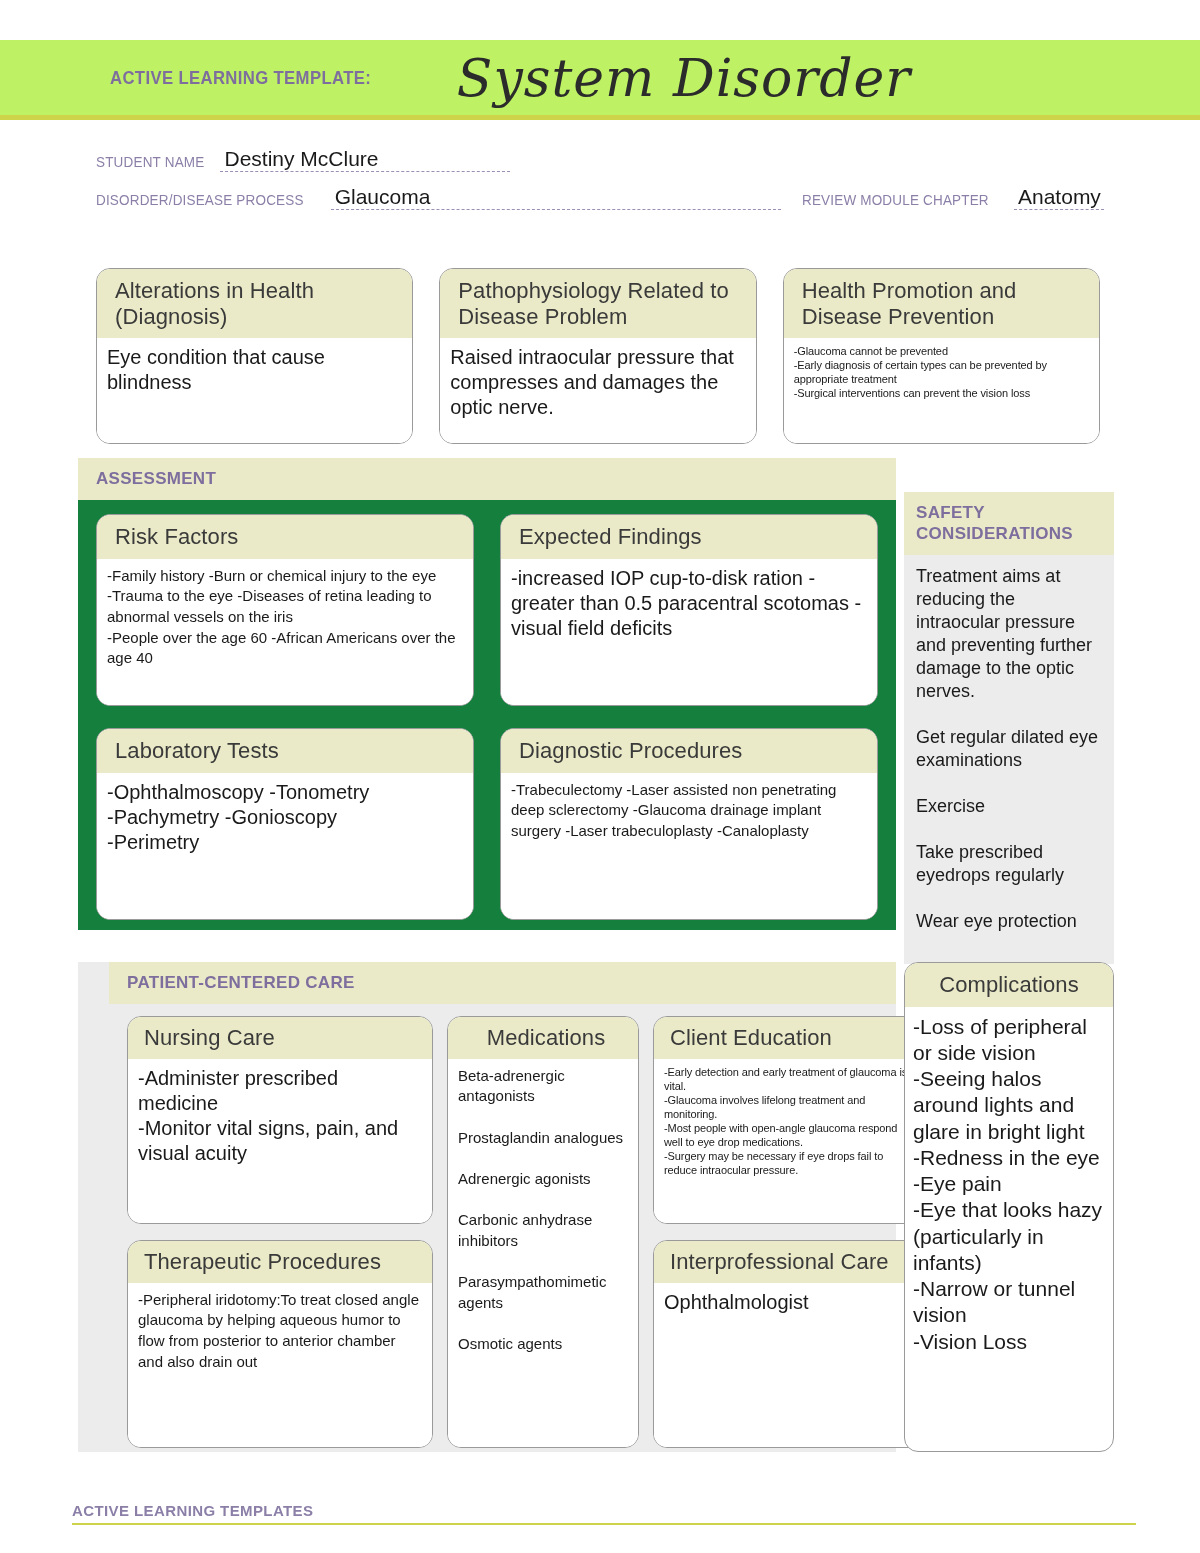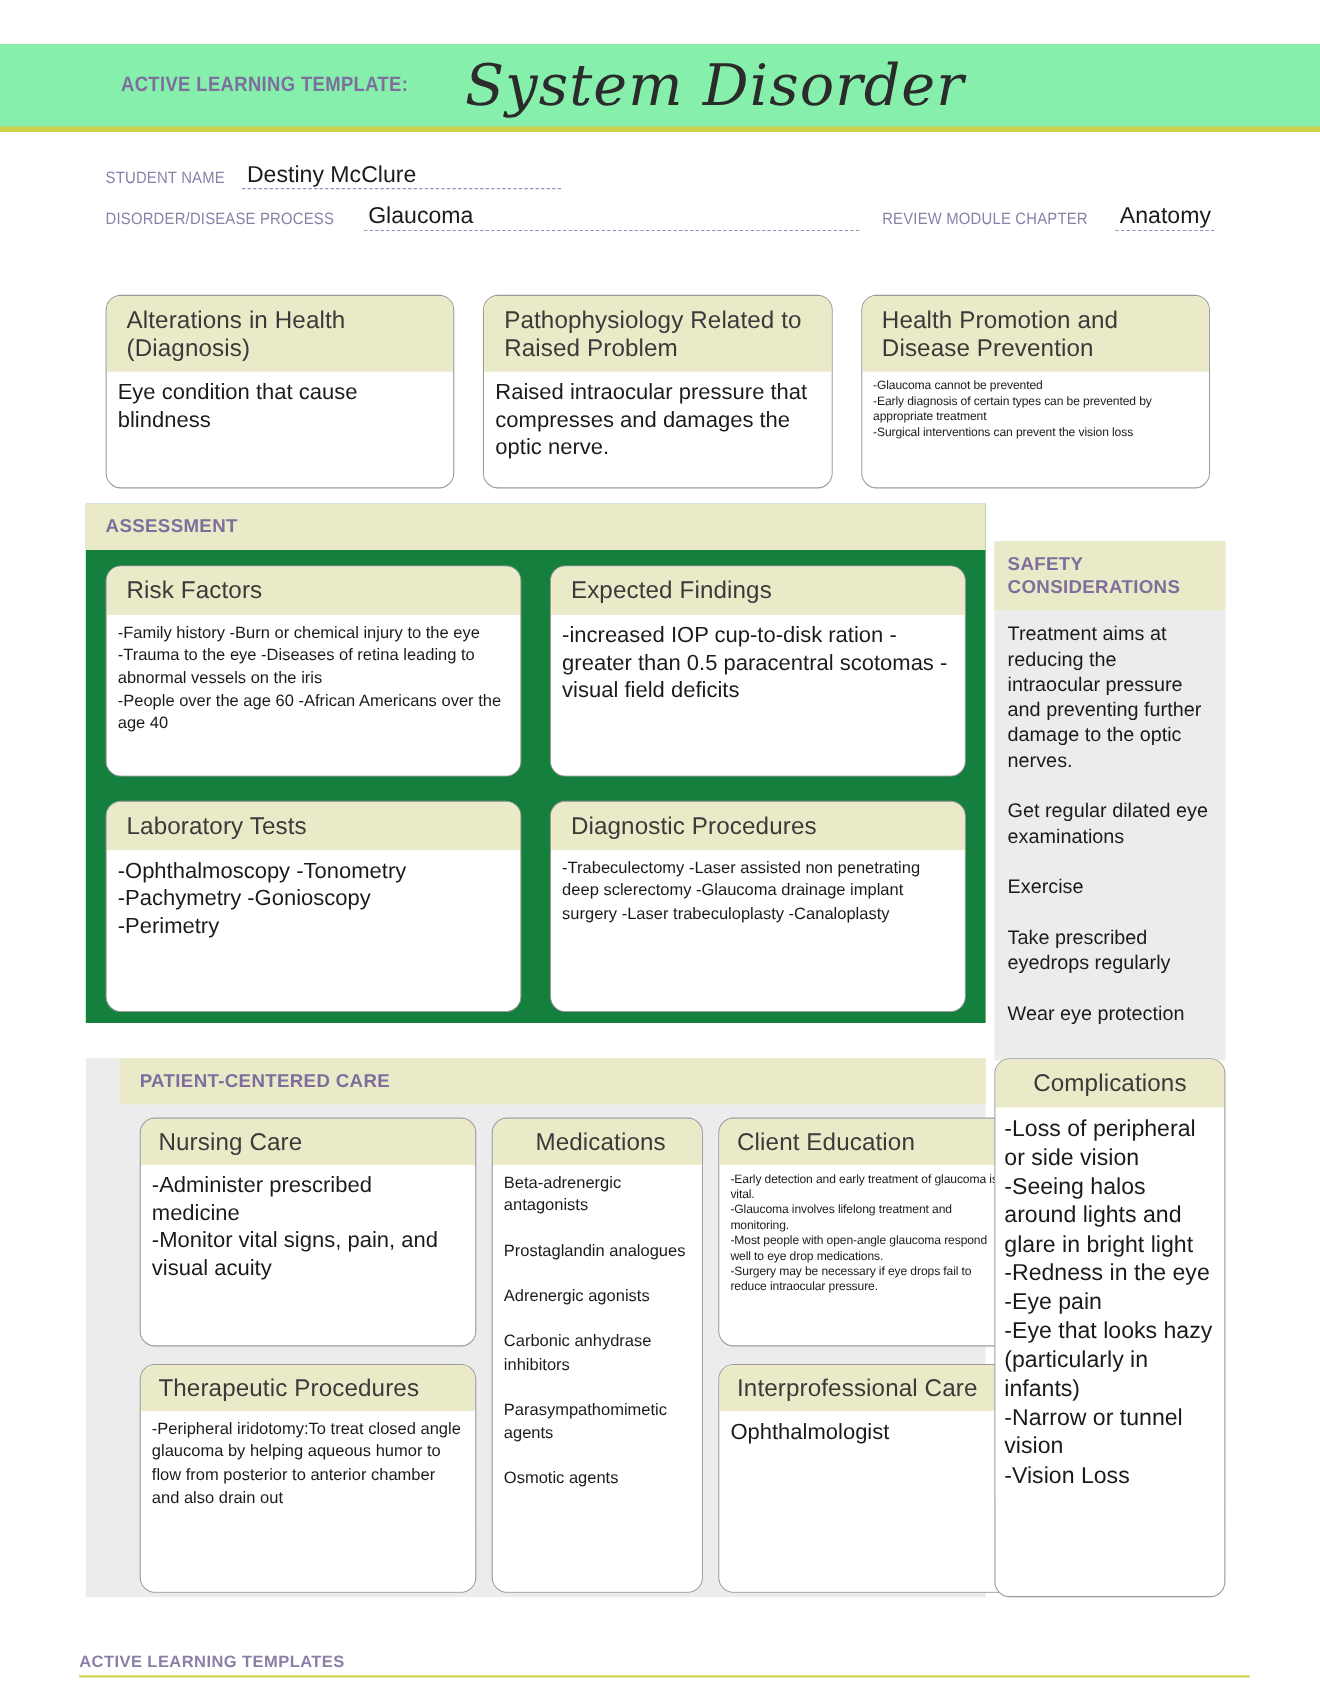--- a/index.html
+++ b/index.html
@@ -11,24 +11,25 @@
     font-family: "Liberation Sans", sans-serif;
     position: relative;
     overflow: hidden;
   }
 
   
   .banner {
     position: absolute;
     left: 0; top: 40px;
     width: 1200px; height: 80px;
-    background: #86efac;
+    background: #bef264;
     border-bottom: 5px solid #cdd44a;
     display: flex;
     align-items: center;
+    gap: 34px;
   }
   .banner-label {
     color: #7d6e9e;
     font-size: 19px;
     font-weight: bold;
     letter-spacing: 0.4px;
     margin-left: 110px;
     transform: scaleX(0.88);
     transform-origin: left center;
   }
@@ -250,21 +251,21 @@
     <div class="card-head">
       <div class="card-title">Alterations in
 Health (Diagnosis)</div>
     </div>
     <div class="card-body">Eye condition that cause blindness</div>
   </div>
 
   <div class="card">
     <div class="card-head">
       <div class="card-title">Pathophysiology Related
-to Raised Problem</div>
+to Disease Problem</div>
     </div>
     <div class="card-body">Raised intraocular pressure that compresses and damages the optic nerve.</div>
   </div>
 
   <div class="card">
     <div class="card-head">
       <div class="card-title">Health Promotion and
 Disease Prevention</div>
     </div>
     <div class="card-body tiny">-Glaucoma cannot be prevented

